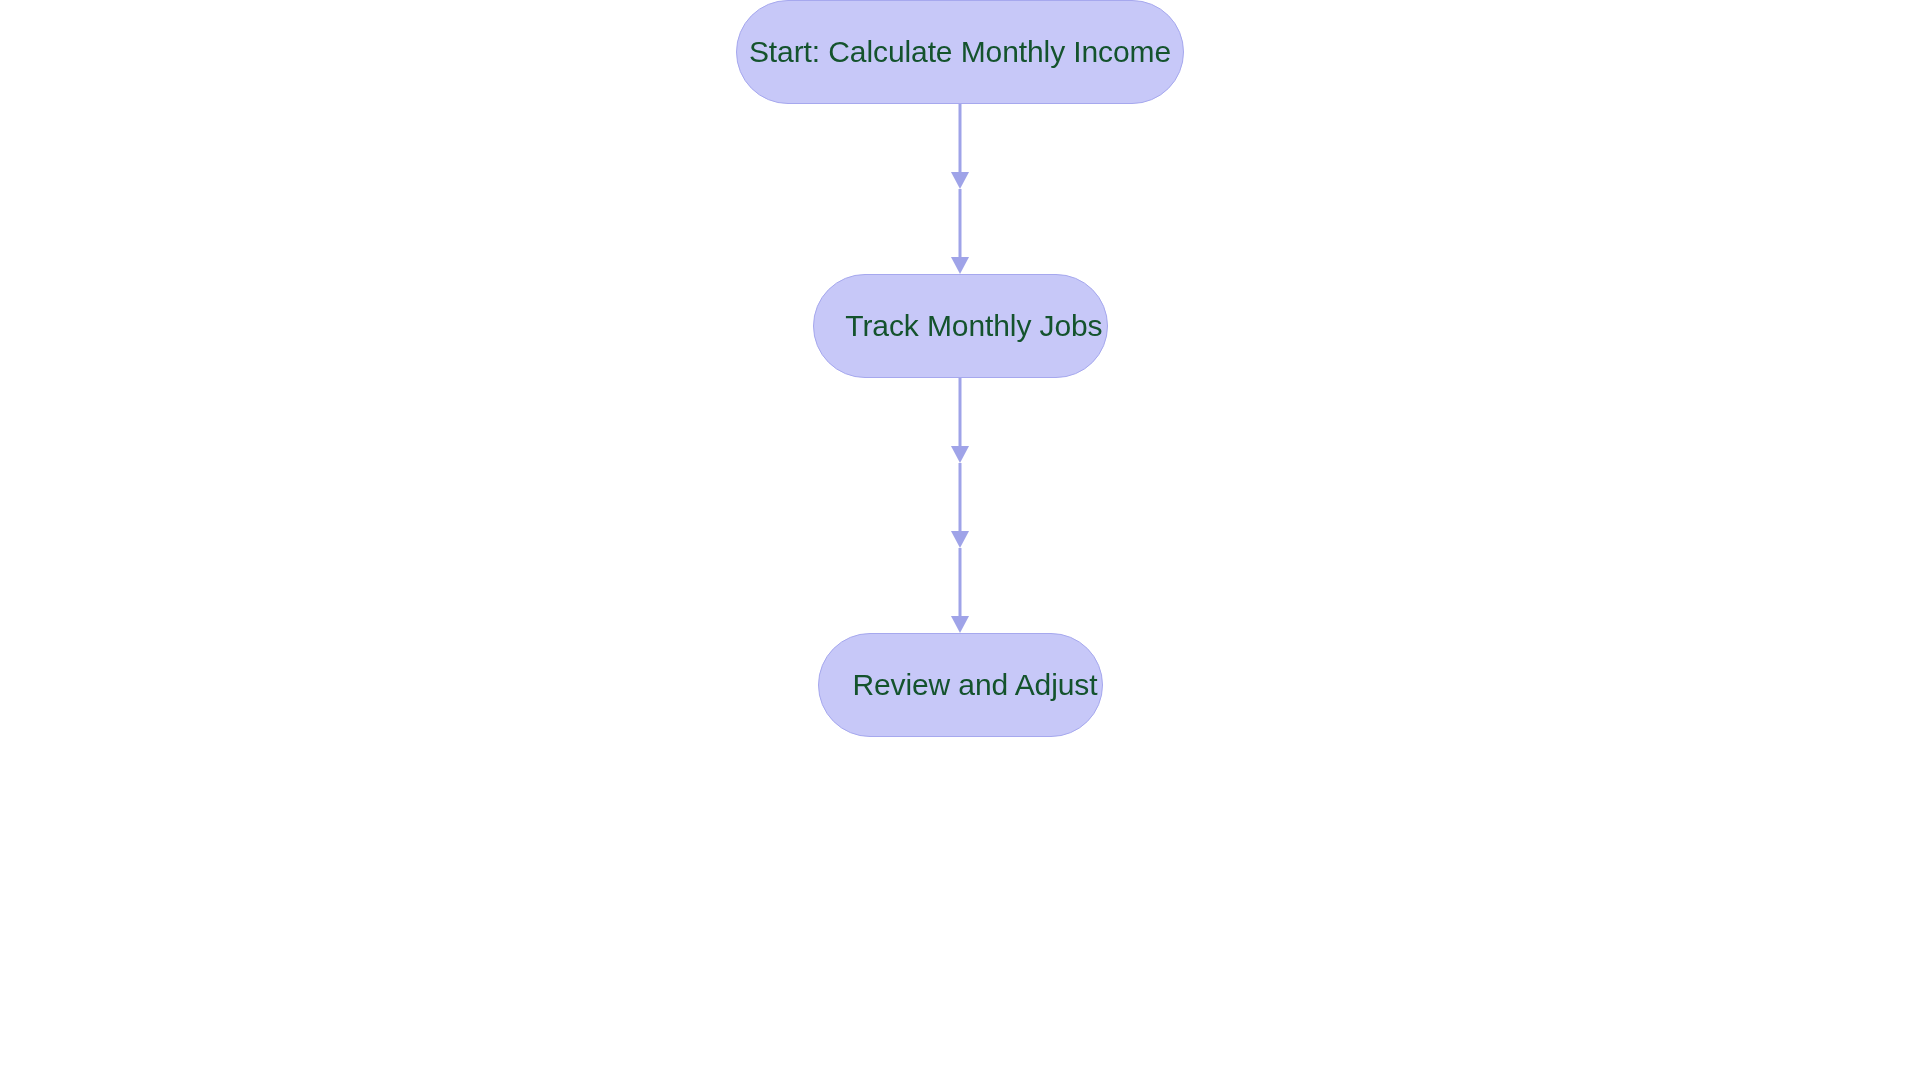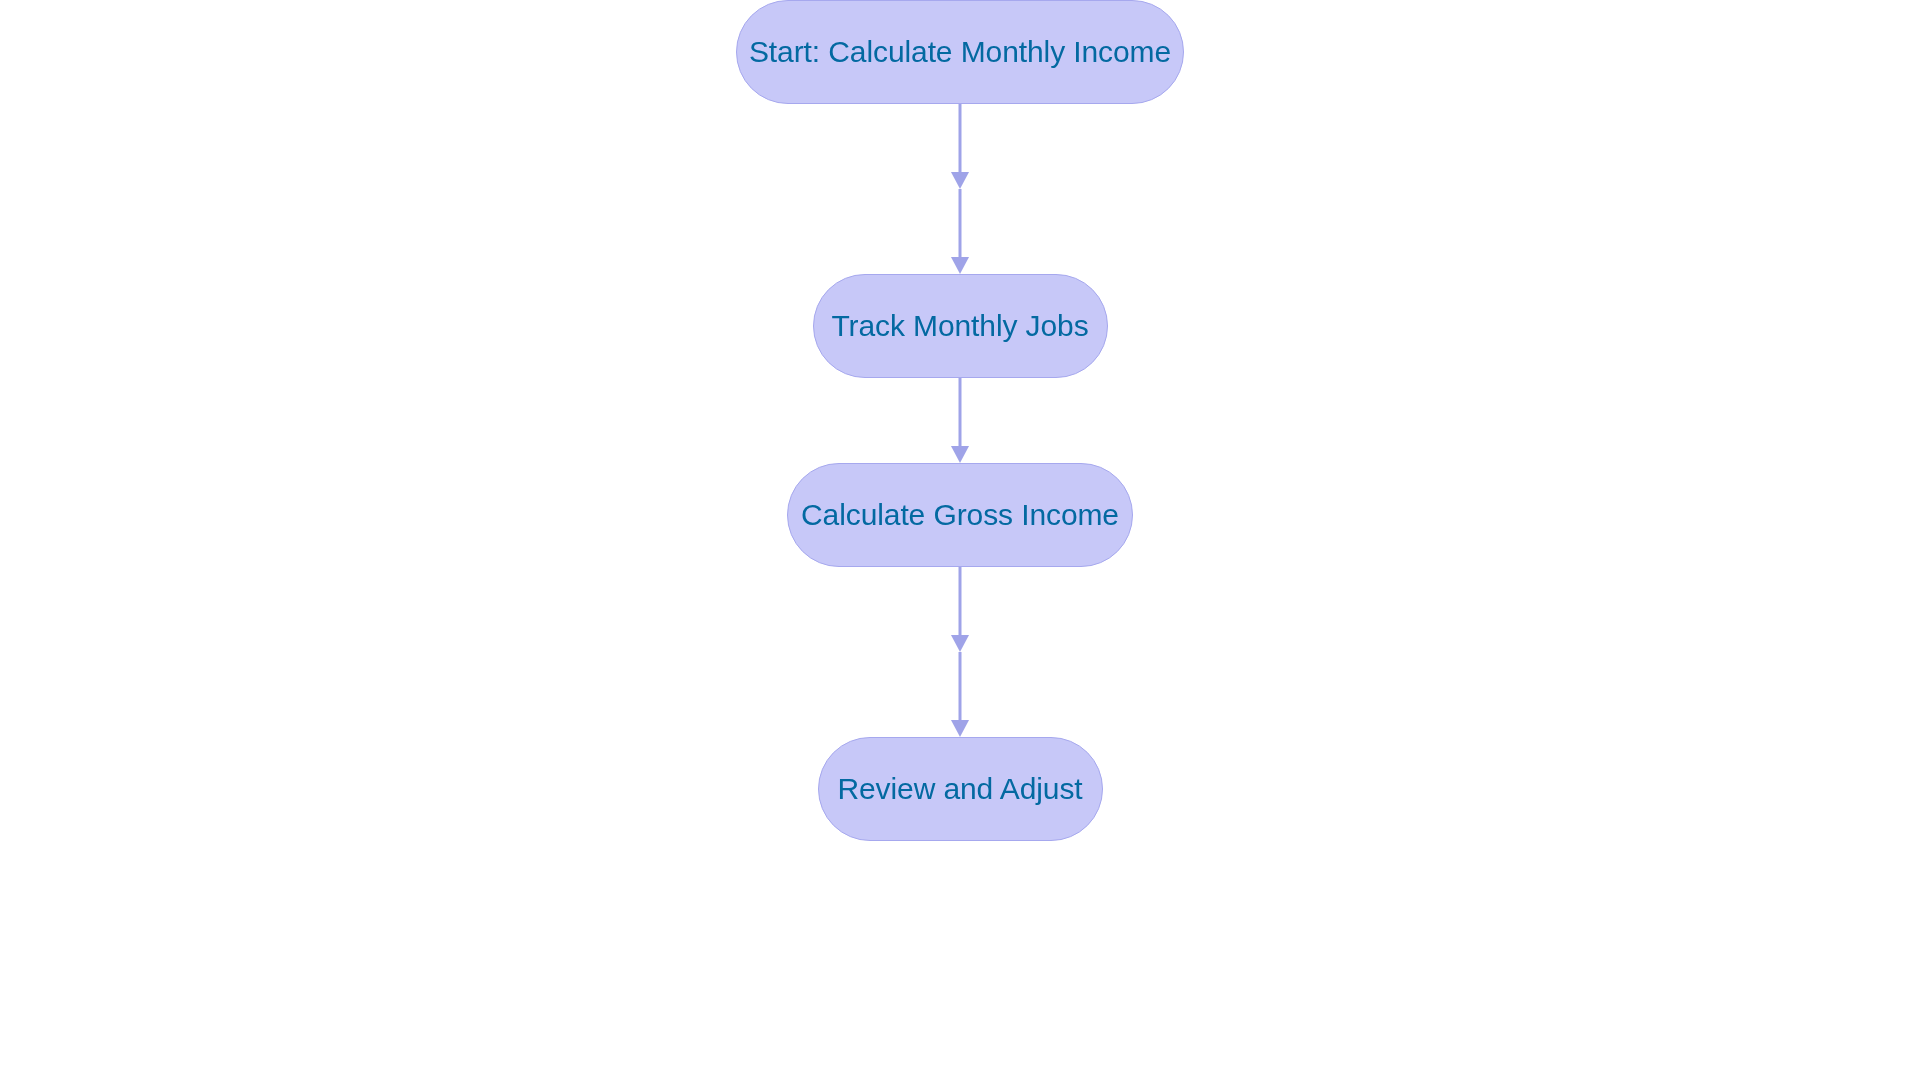--- a/index.html
+++ b/index.html
@@ -43,33 +43,33 @@
     background: #c7c8f8;
     border: 1.6px solid #a6a8ee;
     border-radius: 52px;
     flex: none;
   }
   .flow-node-label {
     font-family: "Liberation Sans", sans-serif;
     font-size: 30px;
     line-height: 1;
     font-weight: 400;
-    color: #0369a1;
+    color: #14532d;
     letter-spacing: -0.1px;
     white-space: nowrap;
     padding: 0 4px;
   }
 
   
   .w-n0 { width: 448px; }
   .w-n1 { width: 350px; }
-  .w-n2 { width: 295px; }
+  .w-n2 { width: 295px; justify-content: flex-end; }
   .w-n3 { width: 346px; }
   .w-n4 { width: 292px; }
-  .w-n5 { width: 285px; }
+  .w-n5 { width: 285px; justify-content: flex-end; }
 
   
   .flow-connector {
     width: 22px;
     height: 85px;
     display: block;
     flex: none;
   }
   .flow-connector svg {
     display: block;
@@ -115,23 +115,20 @@
       <span class="flow-node-label">Track Monthly Jobs</span>
     </div>
 
     <div class="flow-connector">
       <svg viewBox="0 0 22 85" xmlns="http://www.w3.org/2000/svg" aria-hidden="true">
         <path class="conn-line" d="M11 0 L11 69"></path>
         <polygon class="conn-head" points="2,68 20,68 11,85"></polygon>
       </svg>
     </div>
 
-    <div class="flow-node w-n3">
-      <span class="flow-node-label">Calculate Gross Income</span>
-    </div>
 
     <div class="flow-connector">
       <svg viewBox="0 0 22 85" xmlns="http://www.w3.org/2000/svg" aria-hidden="true">
         <path class="conn-line" d="M11 0 L11 69"></path>
         <polygon class="conn-head" points="2,68 20,68 11,85"></polygon>
       </svg>
     </div>
 
 
     <div class="flow-connector">

